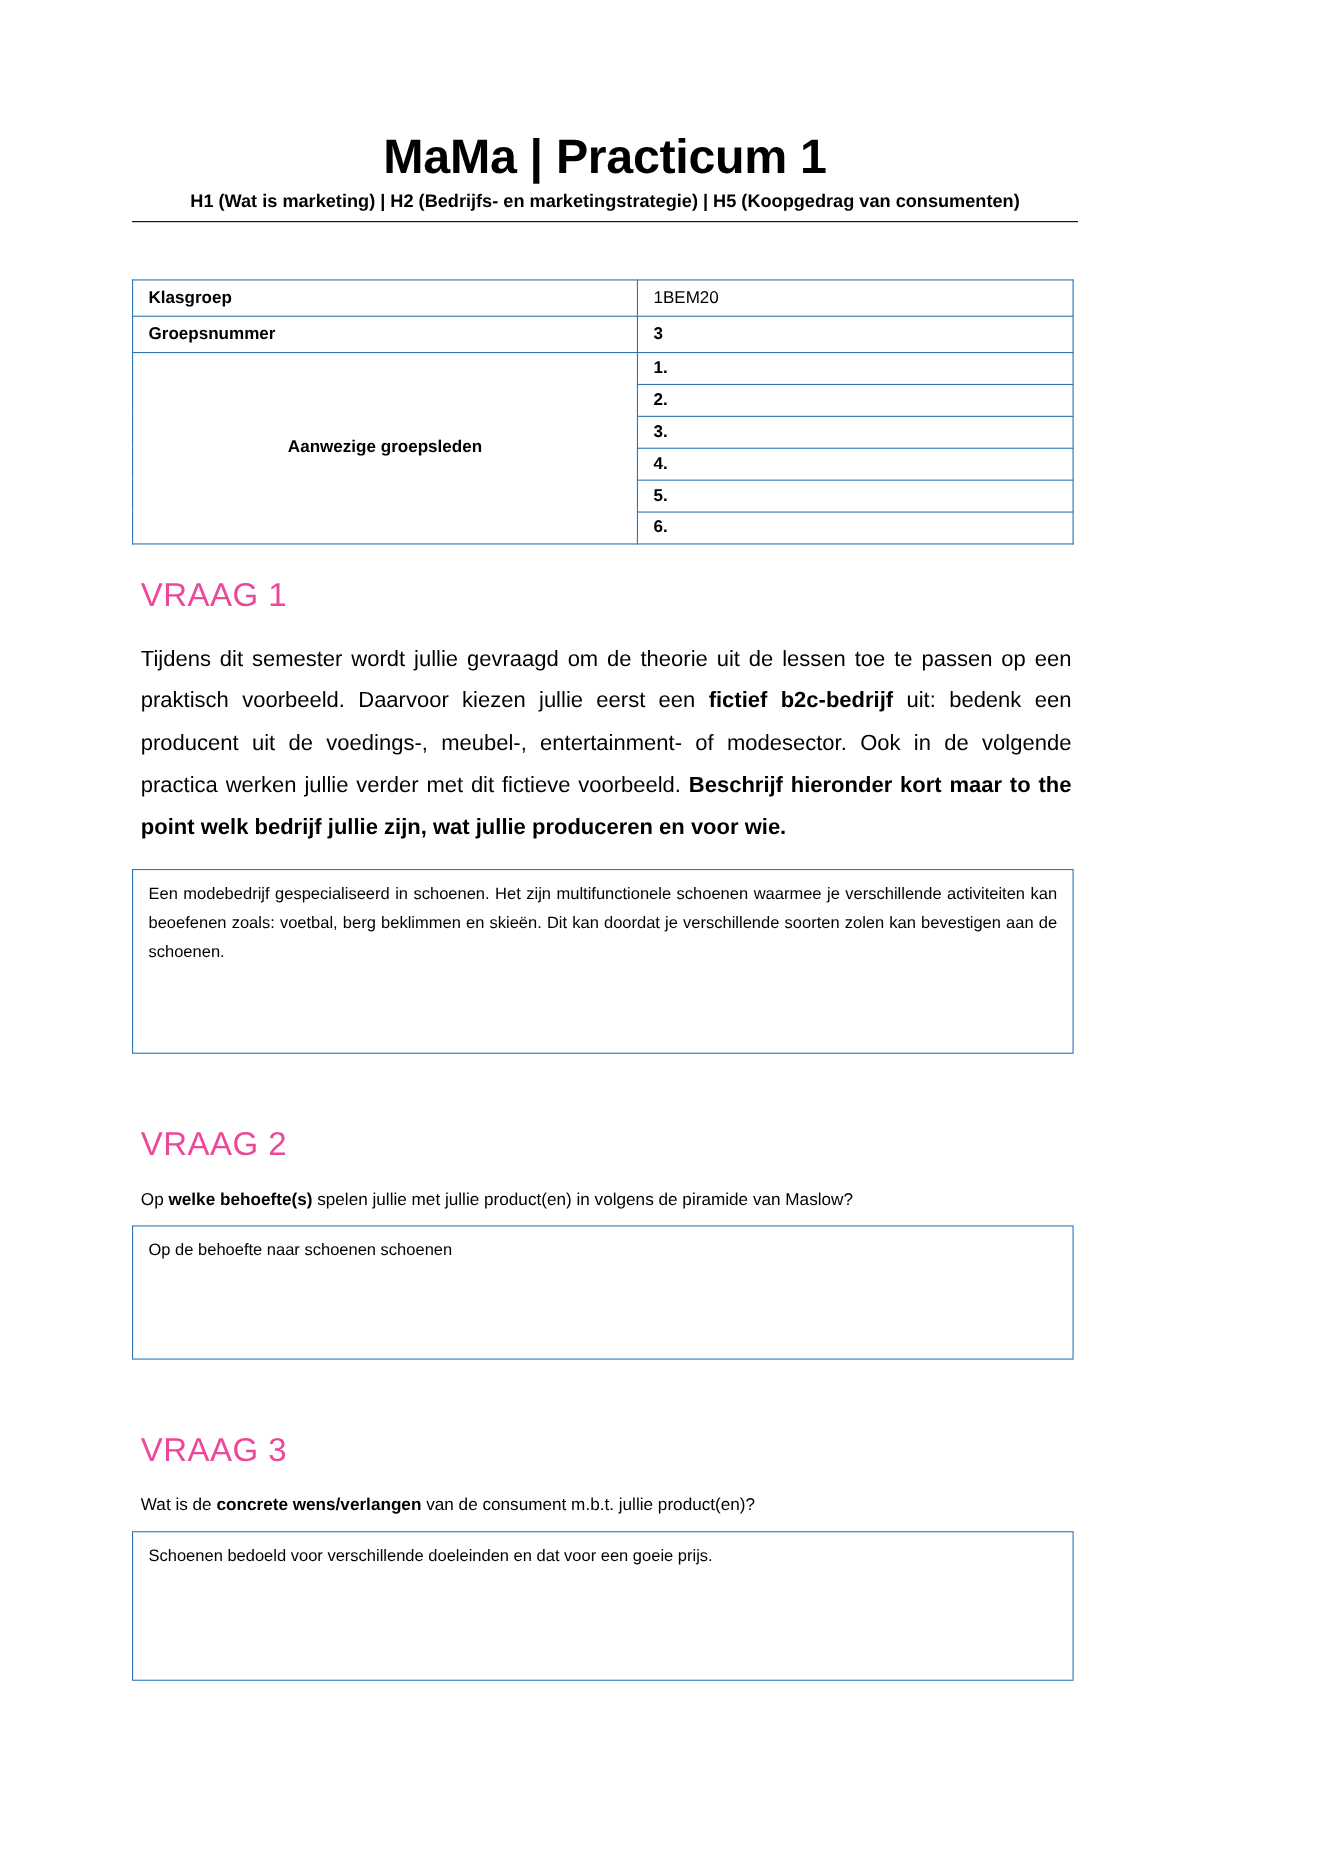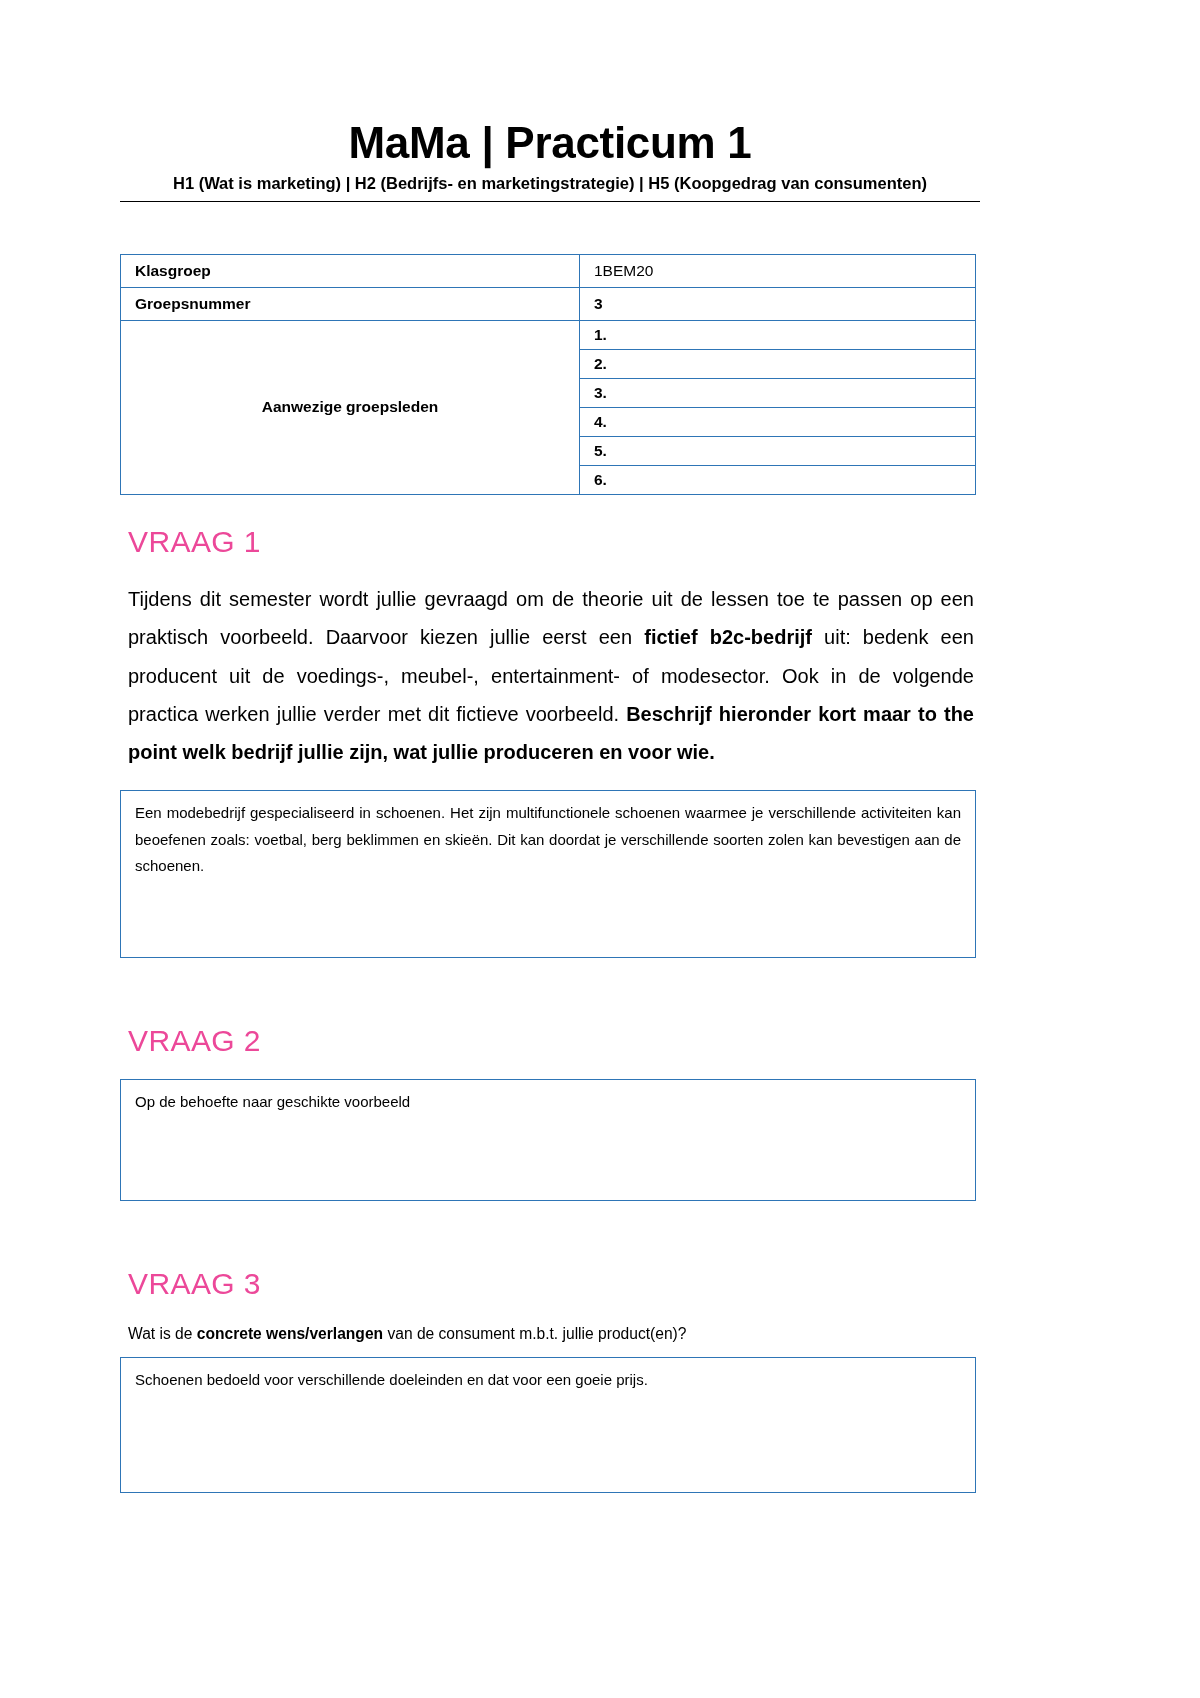--- a/index.html
+++ b/index.html
@@ -177,21 +177,22 @@
     <div class="section">
       <h2 class="q-heading">VRAAG 1</h2>
       <p class="q-body"><span>Tijdens dit semester wordt jullie gevraagd om de theorie uit de lessen toe te passen op een praktisch voorbeeld. Daarvoor kiezen jullie eerst een </span><b>fictief b2c-bedrijf</b><span> uit: bedenk een producent uit de voedings-, meubel-, entertainment- of modesector. Ook in de volgende practica werken jullie verder met dit fictieve voorbeeld. </span><b>Beschrijf hieronder kort maar to the point welk bedrijf jullie zijn, wat jullie produceren en voor wie.</b></p>
       <div class="answer-box tall-1">Een modebedrijf gespecialiseerd in schoenen. Het zijn multifunctionele schoenen waarmee je verschillende activiteiten kan beoefenen zoals: voetbal, berg beklimmen en skieën. Dit kan doordat je verschillende soorten zolen kan bevestigen aan de schoenen.</div>
     </div>
 
     <div class="spacer-v2"></div>
 
     <div class="section">
       <h2 class="q-heading">VRAAG 2</h2>
-      <div class="answer-box tall-2">Op de behoefte naar geschikte voorbeeld</div>
+      <p class="q-prompt"><span>Op </span><b>welke behoefte(s)</b><span> spelen jullie met jullie product(en) in volgens de piramide van Maslow?</span></p>
+      <div class="answer-box tall-2">Op de behoefte naar schoenen schoenen</div>
     </div>
 
     <div class="spacer-v3"></div>
 
     <div class="section">
       <h2 class="q-heading">VRAAG 3</h2>
       <p class="q-prompt"><span>Wat is de </span><b>concrete wens/verlangen</b><span> van de consument m.b.t. jullie product(en)?</span></p>
       <div class="answer-box tall-3">Schoenen bedoeld voor verschillende doeleinden en dat voor een goeie prijs.</div>
     </div>
 

